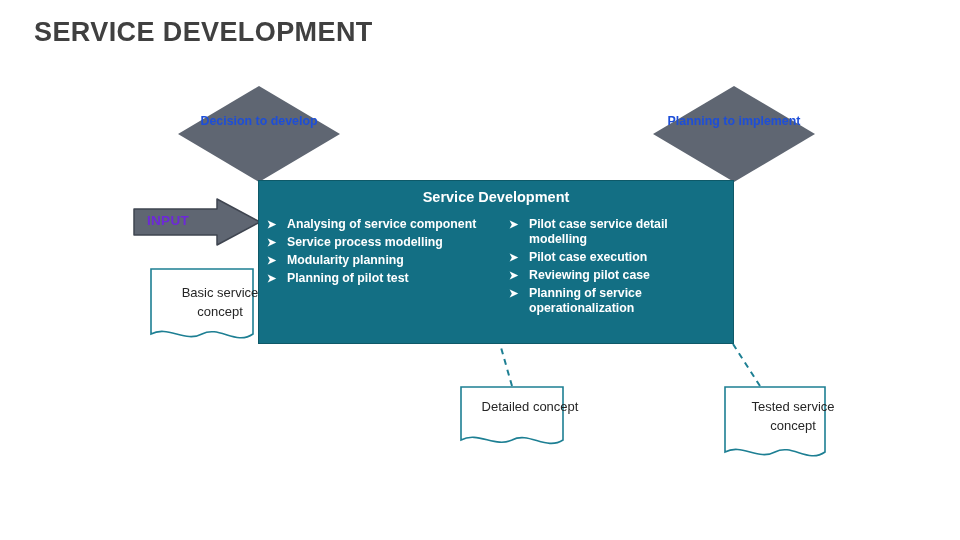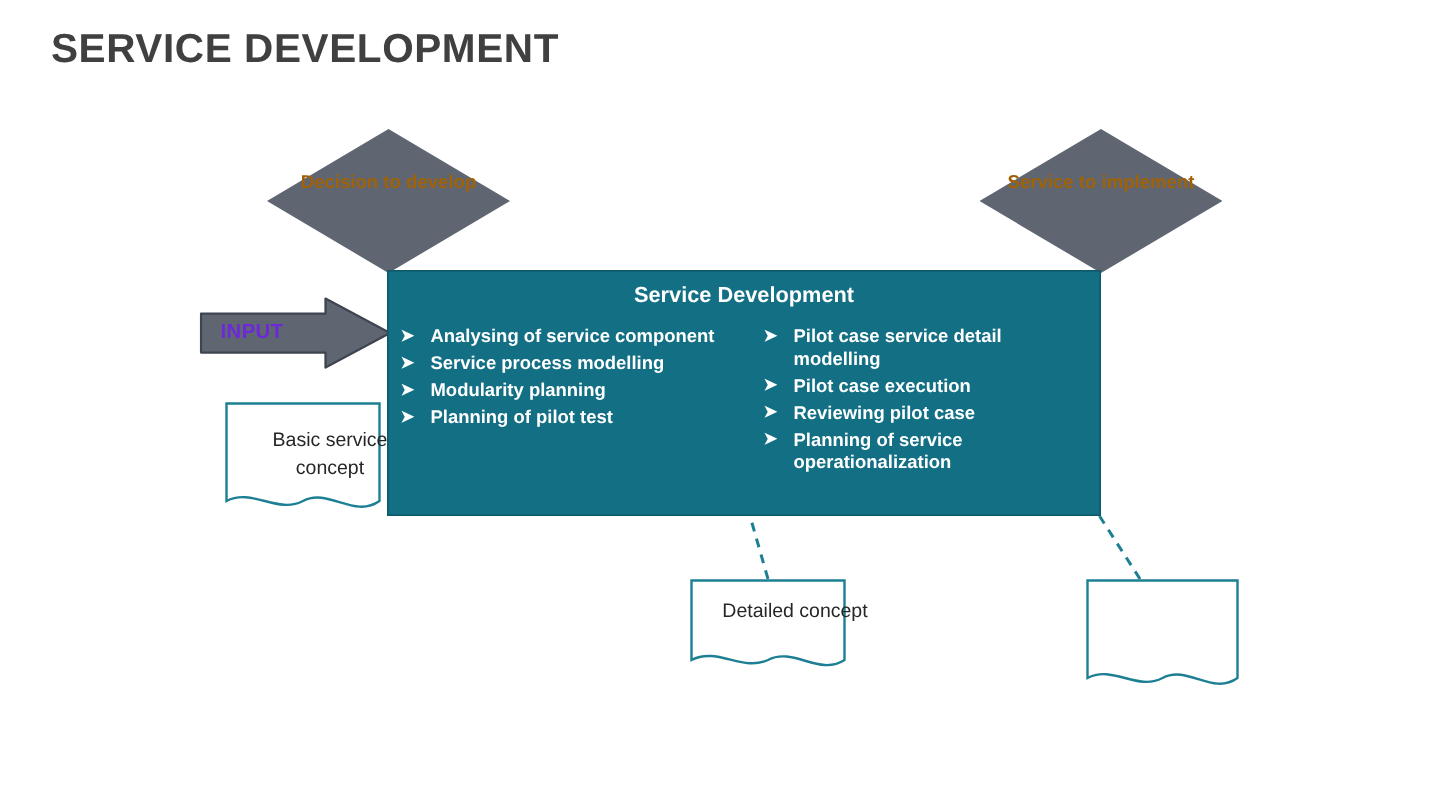--- a/index.html
+++ b/index.html
@@ -88,21 +88,21 @@
     inset: 0;
     background: #5f6672;
     clip-path: polygon(50% 0%, 100% 50%, 50% 100%, 0% 50%);
   }
   .diamond-label {
     position: absolute;
     left: 0;
     top: 28px;
     width: 100%;
     text-align: center;
-    color: #a16207;
+    color: #1d4ed8;
     font-size: 12.4px;
     font-weight: bold;
     line-height: 15px;
     z-index: 2;
   }
   #diamond-develop { left: 178px; top: 86px; }
   #diamond-implement { left: 653px; top: 86px; }
 
   
   .input-arrow {
@@ -178,21 +178,21 @@
     <path class="leader" d="M 760 386 L 733 344"></path>
   </svg>
 
   <div class="diamond-wrap" id="diamond-develop">
     <div class="diamond-shape"></div>
     <div class="diamond-label">Decision to develop</div>
   </div>
 
   <div class="diamond-wrap" id="diamond-implement">
     <div class="diamond-shape"></div>
-    <div class="diamond-label">Service to implement</div>
+    <div class="diamond-label">Planning to implement</div>
   </div>
 
   <div class="input-arrow">
     <svg width="128" height="48" viewBox="0 0 128 48">
       <polygon points="1,11 84,11 84,1 127,24 84,47 84,37 1,37" fill="#5f6672" stroke="#3f4550" stroke-width="1.5" stroke-linejoin="round"></polygon>
     </svg>
     <div class="input-arrow-label">INPUT</div>
   </div>
 
   <div class="main-box">
@@ -248,15 +248,16 @@
     <svg width="104" height="65" viewBox="0 0 104 65">
       <path d="M1,1 L103,1 L103,54 C 86,65 69,45 52,54 C 35,62 18,45 1,54 Z" fill="#ffffff" stroke="#1d7f93" stroke-width="1.6"></path>
     </svg>
     <div class="doc-note-text">Detailed concept</div>
   </div>
 
   <div class="doc-note" id="note-tested">
     <svg width="102" height="78" viewBox="0 0 102 78">
       <path d="M1,1 L101,1 L101,66 C 84,78 68,57 51,66 C 34,75 18,57 1,66 Z" fill="#ffffff" stroke="#1d7f93" stroke-width="1.6"></path>
     </svg>
+    <div class="doc-note-text">Tested service concept</div>
   </div>
 
 </div>
 
 </body></html>

